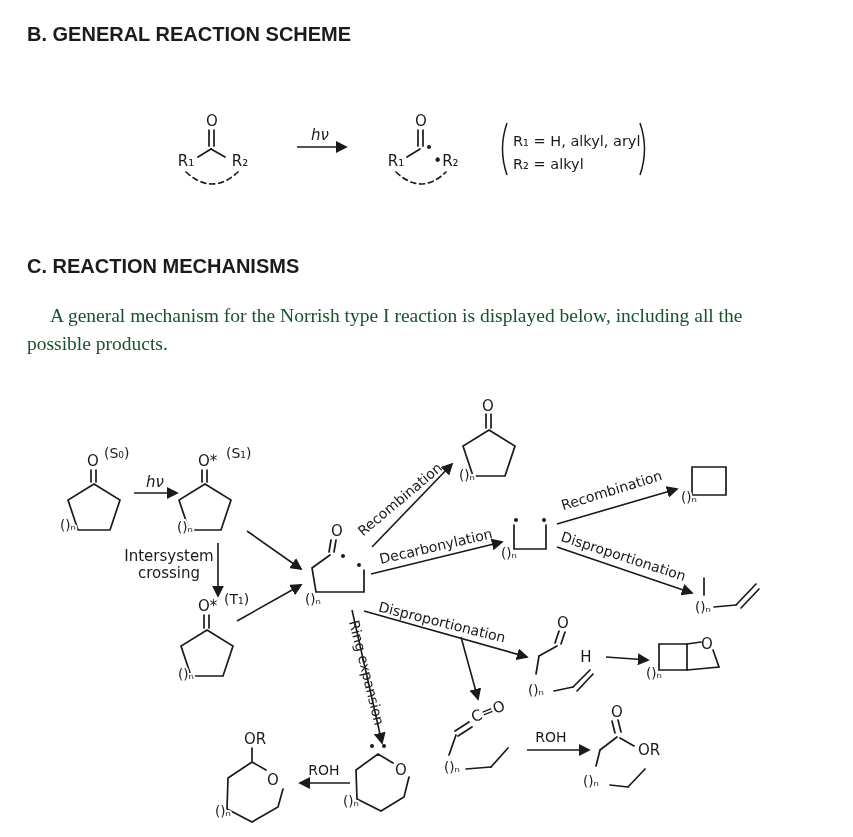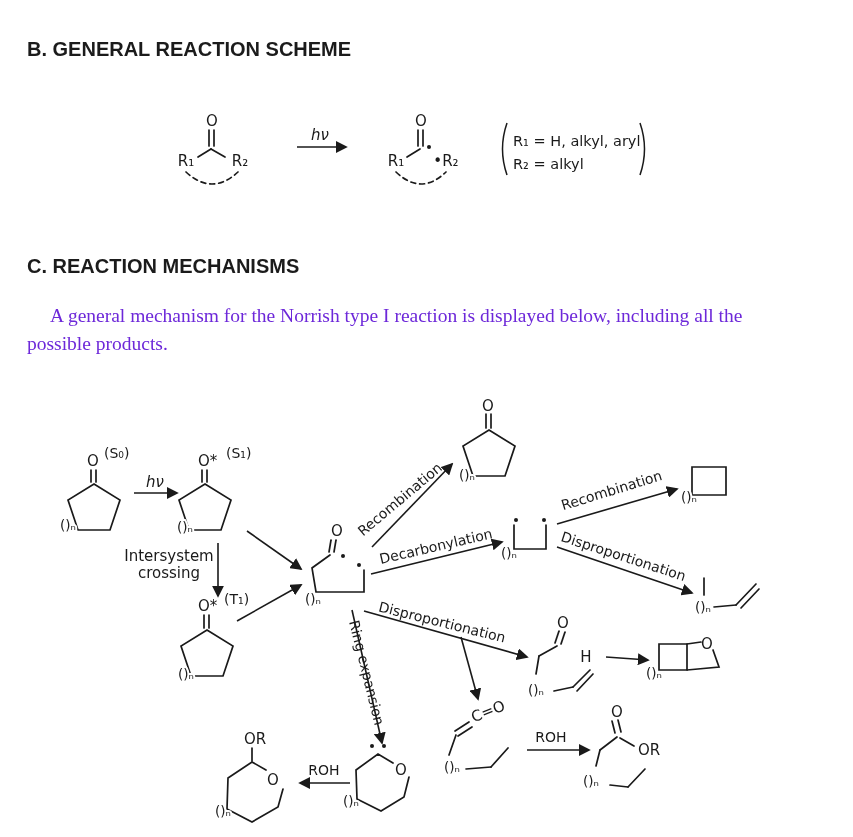--- a/index.html
+++ b/index.html
@@ -1,42 +1,42 @@
 <!DOCTYPE html>
 <html><head>
 <meta charset="utf-8">
 <style>
   html,body{margin:0;padding:0;background:#ffffff;}
   .page{position:relative;width:853px;height:837px;background:#ffffff;overflow:hidden;
         font-family:"Liberation Sans",sans-serif;color:#1a1a1a;}
   .heading{position:absolute;left:27px;font-weight:bold;font-size:20px;letter-spacing:0px;
            font-family:"Liberation Sans",sans-serif;color:#1b1b1b;white-space:nowrap;}
   .para{position:absolute;left:27px;top:302px;width:782px;font-family:"Liberation Serif",serif;
-        font-size:19.5px;line-height:28px;text-indent:23px;color:#6d28d9;}
+        font-size:19.5px;line-height:28px;text-indent:23px;color:#14532d;}
   svg{position:absolute;left:0;top:0;}
   svg text{font-family:"DejaVu Sans",sans-serif;fill:#1a1a1a;}
   .bond{stroke:#1a1a1a;stroke-width:1.7;fill:none;stroke-linecap:round;}
   .thin{stroke:#1a1a1a;stroke-width:1.5;fill:none;}
   .dash{stroke-dasharray:5 4;}
   .arrow{stroke:#1a1a1a;stroke-width:1.6;fill:none;}
   .atom{font-size:15px;}
   .state{font-size:14px;}
   .lbl{font-size:14px;}
   .isc{font-size:15px;}
   .cond{font-size:14.5px;}
   .hv{font-size:15px;font-style:italic;}
   .sub{font-size:13.5px;paint-order:stroke;stroke:#ffffff;stroke-width:4px;fill:#1a1a1a;}
   .dot{fill:#1a1a1a;}
 </style>
 </head>
 <body>
 
 <div class="page">
 
-  <div class="heading" style="top:38px;">B. GENERAL REACTION SCHEME</div>
+  <div class="heading" style="top:23px;">B. GENERAL REACTION SCHEME</div>
   <div class="heading" style="top:255px;">C. REACTION MECHANISMS</div>
   <div class="para">A general mechanism for the Norrish type I reaction is displayed below, including all the possible products.</div>
 
   <svg width="853" height="837" viewBox="0 0 853 837">
     <defs>
       <marker id="ah" viewBox="0 0 10 10" refX="8.5" refY="5" markerWidth="7.5" markerHeight="7.5" orient="auto">
         <path d="M0 0 L10 5 L0 10 Z" fill="#1a1a1a"></path>
       </marker>
     </defs>
 

